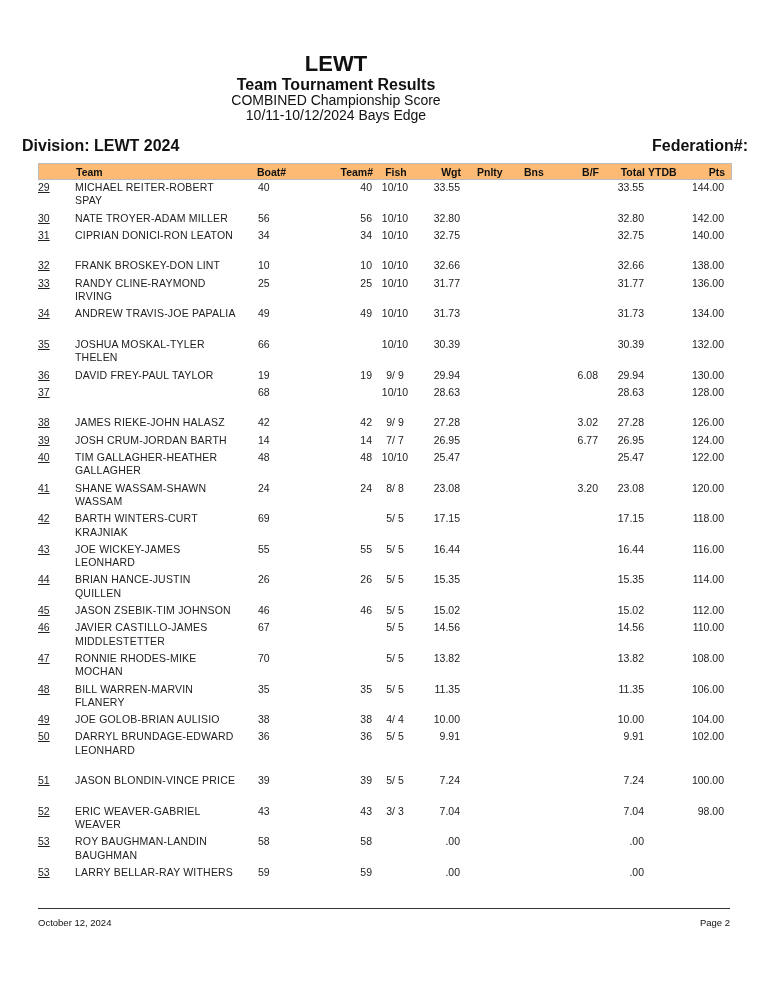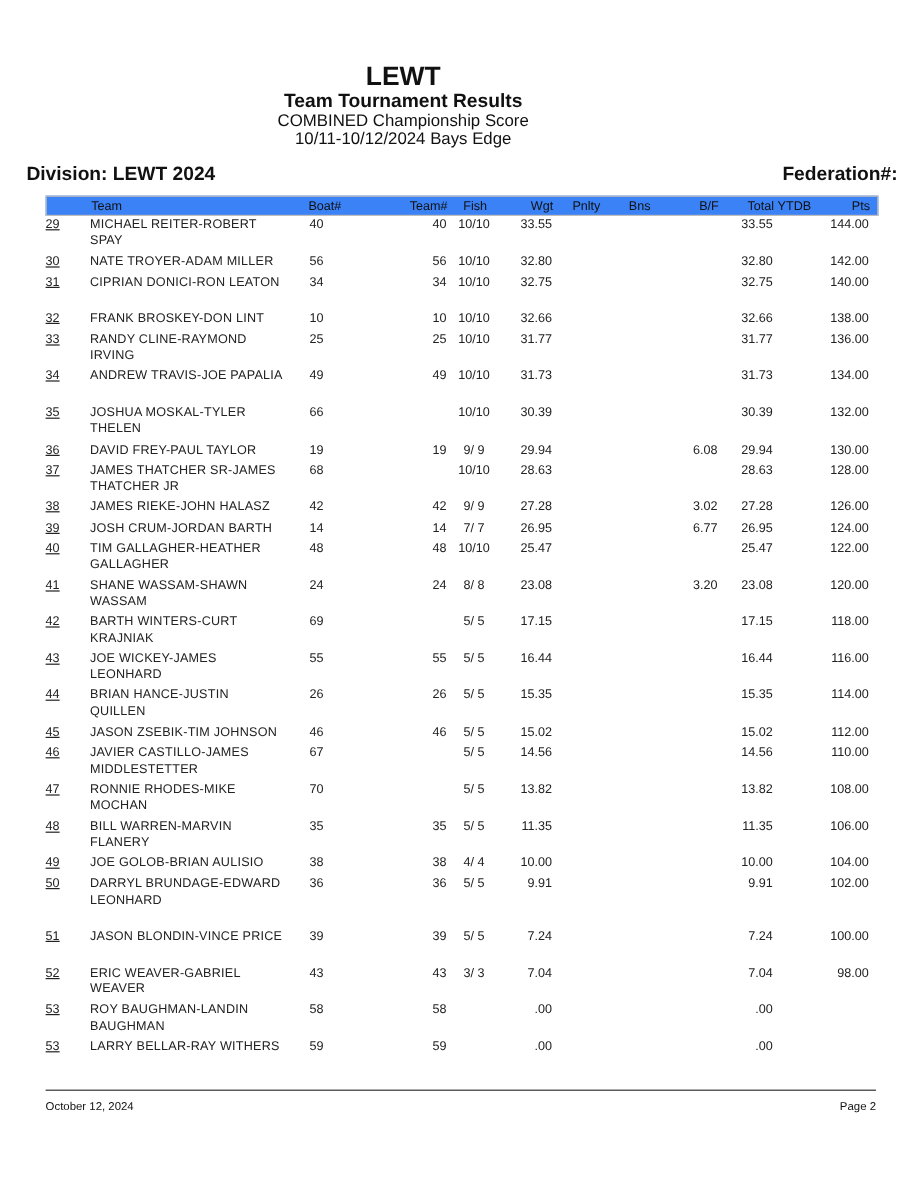--- a/index.html
+++ b/index.html
@@ -11,22 +11,22 @@
   .t1 { font-size: 22px; font-weight: bold; line-height: 24px; }
   .t2 { font-size: 16px; font-weight: bold; line-height: 17px; }
   .t3 { font-size: 14px; line-height: 15px; }
   .t4 { font-size: 14px; line-height: 15px; }
   .meta-row { position: absolute; top: 137px; left: 22px; width: 694px; height: 14px; font-size: 16px; font-weight: bold; padding-left: 32px; }
   .meta-row .fed { position: absolute; right: 0; top: 0; }
   .meta-row .div { position: absolute; left: 0; top: 0; }
 
   .header {
     position: absolute; top: 163px; left: 38px; width: 694px; height: 17px;
-    background: #3b82f6; border: 1px solid #bdbdbd; box-sizing: border-box;
-    font-size: 10.5px; font-weight: normal; padding-left: 32px;
+    background: #fdba74; border: 1px solid #bdbdbd; box-sizing: border-box;
+    font-size: 10.5px; font-weight: bold; padding-left: 32px;
   }
   .col { position: absolute; white-space: nowrap; }
   .header .col { top: 2px; }
 
   .rows { position: absolute; top: 181px; left: 38px; width: 694px; }
   .row { position: relative; font-size: 10.5px; line-height: 13.3px; color: #222; }
   .row .team { position: absolute; left: 37px; width: 165px; white-space: normal; letter-spacing: 0.2px; }
 
   
   .c-place { left: 0; width: 30px; text-decoration: underline; }
@@ -187,21 +187,20 @@
       <span class="col c-wgt">29.94</span>
       <span class="col c-pnlty"></span>
       <span class="col c-bns"></span>
       <span class="col c-bf">6.08</span>
       <span class="col c-total">29.94</span>
       <span class="col c-ytdb"></span>
       <span class="col c-pts">130.00</span>
     </div>
     <div class="row" style="height: 30.6px;">
       <span class="col c-place">37</span>
-      <span class="col c-team team">JAMES THATCHER SR-JAMES THATCHER JR</span>
       <span class="col c-boat">68</span>
       <span class="col c-teamn"></span>
       <span class="col c-fish">10/10</span>
       <span class="col c-wgt">28.63</span>
       <span class="col c-pnlty"></span>
       <span class="col c-bns"></span>
       <span class="col c-bf"></span>
       <span class="col c-total">28.63</span>
       <span class="col c-ytdb"></span>
       <span class="col c-pts">128.00</span>

